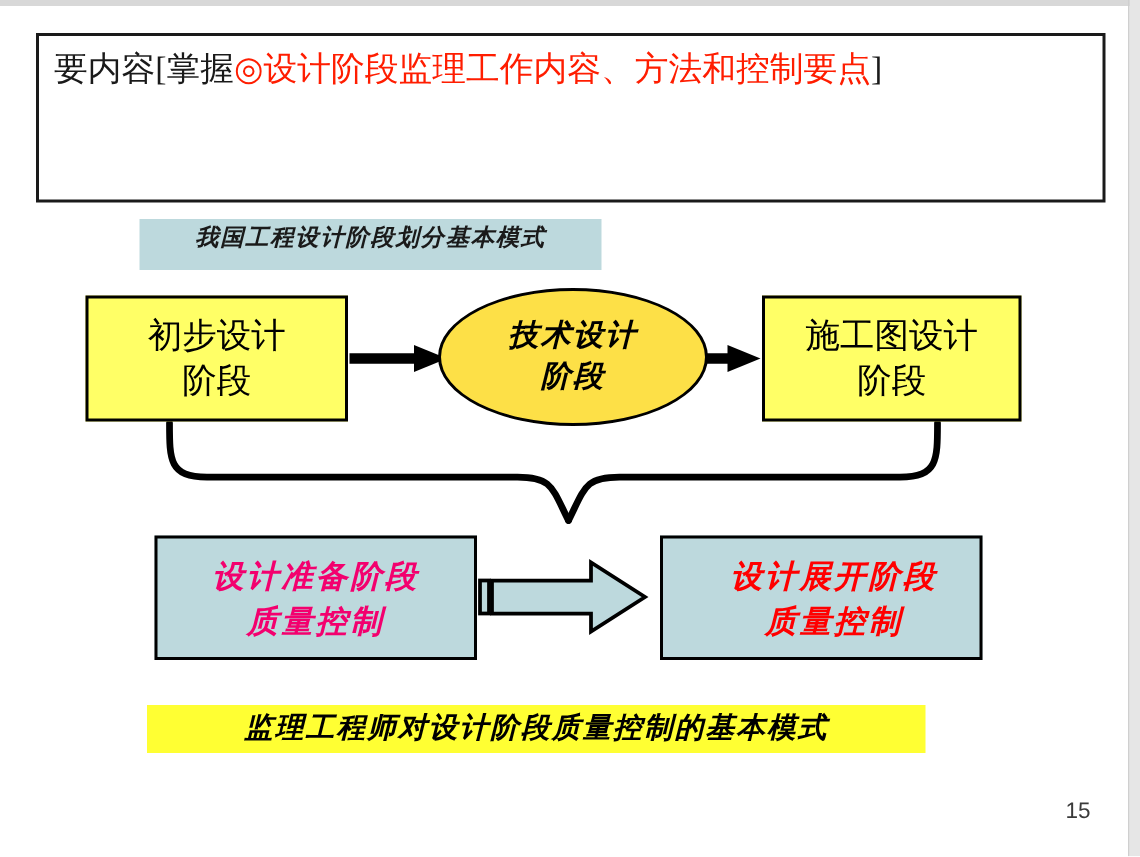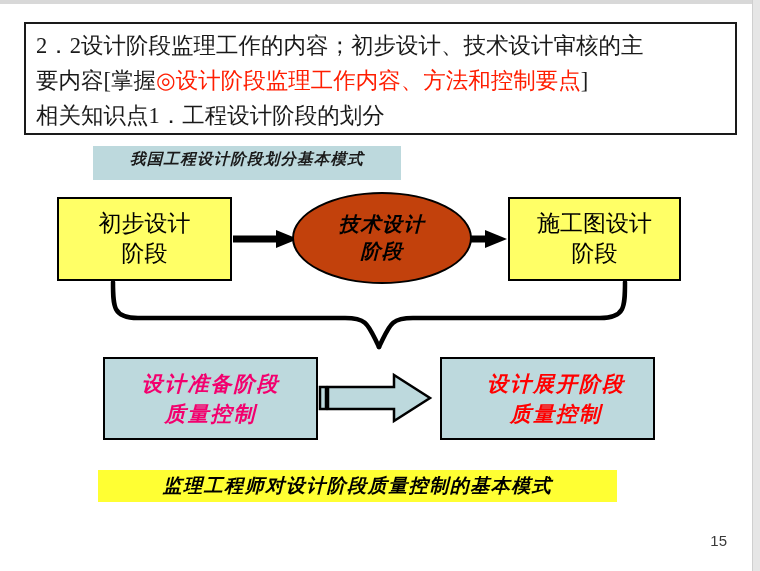--- a/index.html
+++ b/index.html
@@ -121,21 +121,21 @@
     height: 84px;
   }
   .stage-line { display: block; white-space: nowrap; }
 
   #oval-technical {
     position: absolute;
     left: 292px;
     top: 57px;
     width: 180px;
     height: 92px;
-    background: #c2410c;
+    background: #fde047;
     border: 2.5px solid #000000;
     border-radius: 50%;
     box-sizing: border-box;
     color: #000000;
     font-family: "Liberation Serif", "DejaVu Serif", serif;
     font-weight: bold;
     font-style: italic;
     font-size: 20px;
     line-height: 27px;
     display: flex;
@@ -209,23 +209,21 @@
 </head>
 <body>
 
 <div id="slide">
 
   <div class="page-frame-top"></div>
   <div class="page-frame-right"></div>
   <div class="page-frame-right-line"></div>
 
   <div id="title-box">
-    <div class="title-line">2．2设计阶段监理工作的内容；初步设计、技术设计审核的主</div>
     <div class="title-line"><span>要内容[掌握</span><span class="title-red">◎设计阶段监理工作内容、方法和控制要点</span><span>]</span></div>
-    <div class="title-line">相关知识点1．工程设计阶段的划分</div>
   </div>
 
   <div id="diagram">
 
     <svg id="connector-svg" viewBox="0 0 760 400">
 
       <g>
         <line x1="233" y1="104" x2="278" y2="104" stroke="#000" stroke-width="7"></line>
         <polygon points="276,95 298,104 276,113" fill="#000"></polygon>
       </g>

